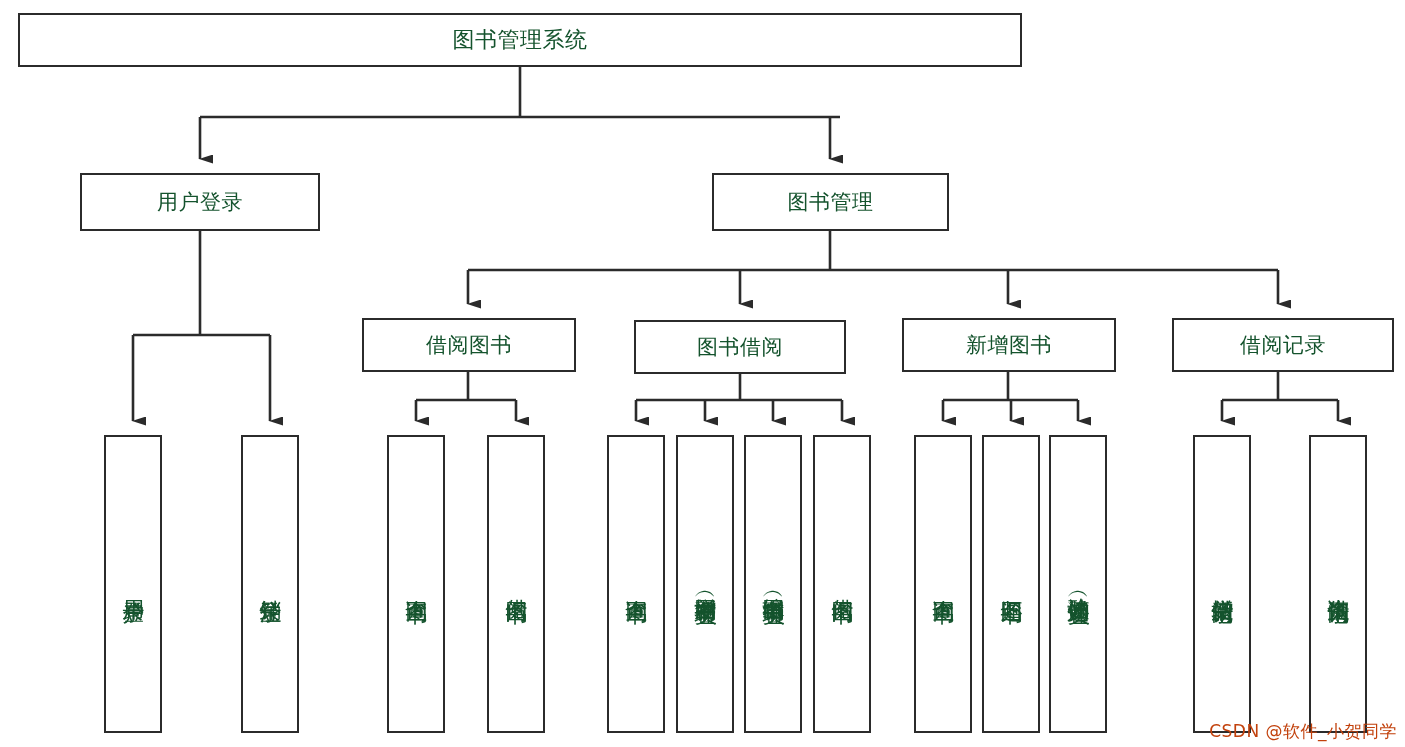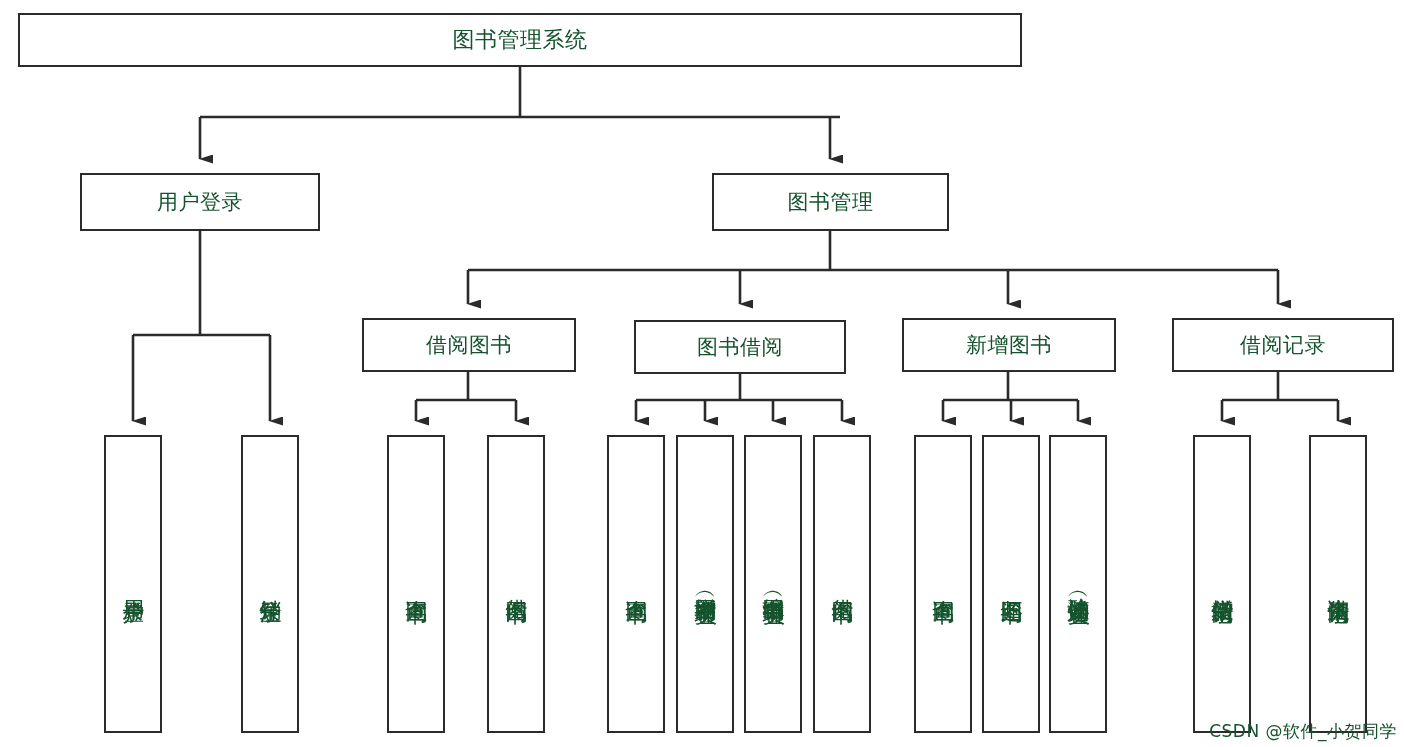--- a/index.html
+++ b/index.html
@@ -58,21 +58,21 @@
     font-size: 22px;
     line-height: 1.22;
     letter-spacing: 1px;
     max-height: 100%;
   }
   #watermark {
     position: absolute;
     right: 8px;
     bottom: 4px;
     font-size: 17px;
-    color: #14532d;
+    color: #c2410c;
     white-space: nowrap;
     letter-spacing: 0.5px;
     pointer-events: none;
   }
 </style>
 </head>
 <body>
 
 <div id="diagram-root">
 

